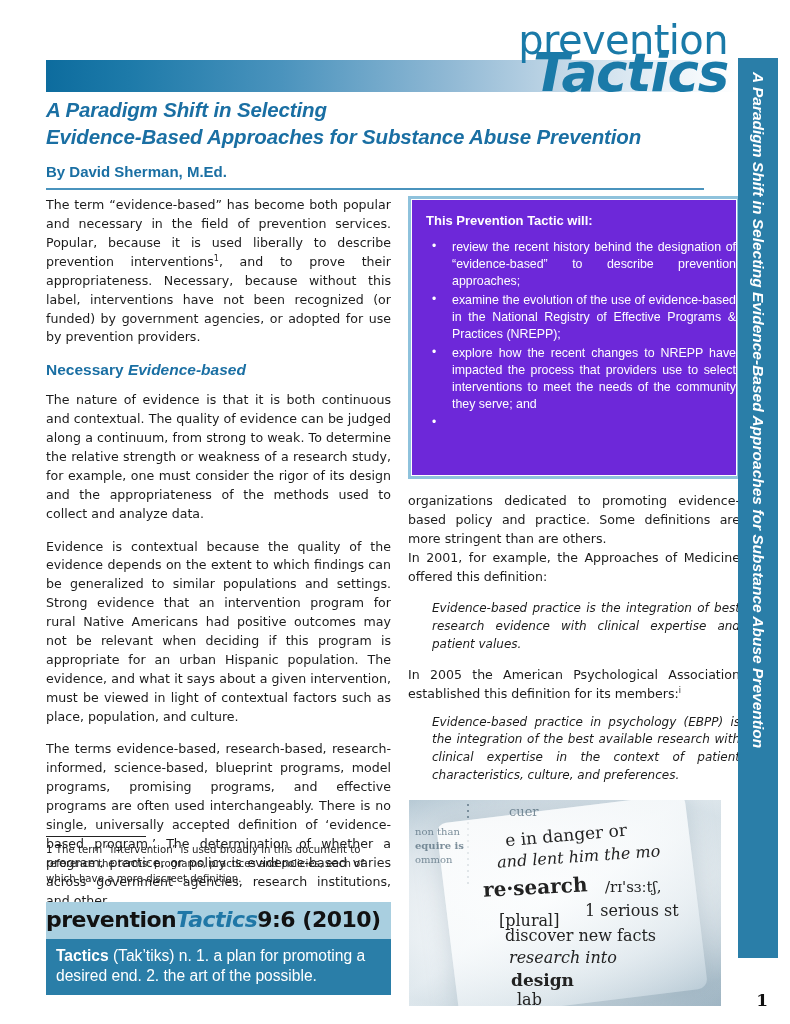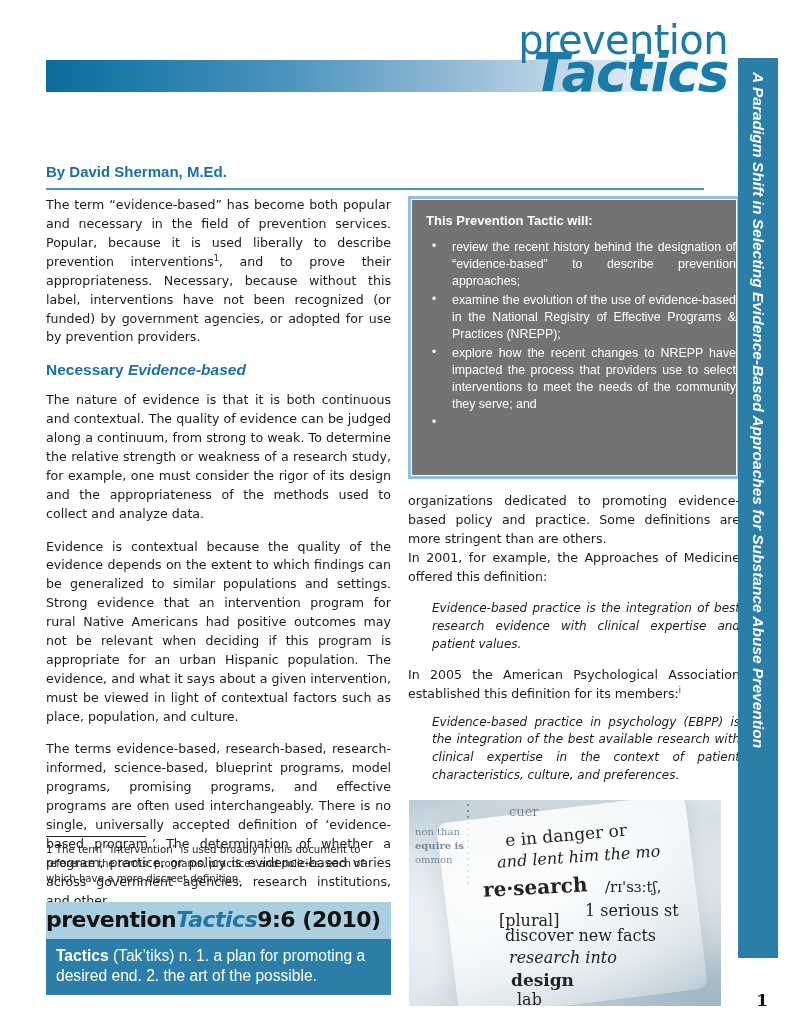--- a/index.html
+++ b/index.html
@@ -180,21 +180,21 @@
   .callout {
     position: absolute;
     left: 408px; top: 196px;
     width: 332px; height: 283px;
     background: #8ec2dc;
     padding: 3px;
   }
   .callout-inner {
     width: 100%; height: 100%;
     border: 1px solid #ffffff;
-    background: #737373;
+    background: #6d28d9;
     padding: 13px 0 10px 14px;
   }
   .callout-title {
     color: #ffffff;
     font-size: 13px;
     font-weight: 700;
     margin-bottom: 11px;
   }
   .callout-list { list-style: none; }
   .callout-list li {
@@ -298,20 +298,24 @@
 
 <div id="page">
 
   <div class="grad-bar"></div>
 
   <div class="logo">
     <span class="logo-prevention">prevention</span>
     <span class="logo-tactics">Tactics</span>
   </div>
 
+  <div class="title">
+    <div>A Paradigm Shift in Selecting</div>
+    <div>Evidence-Based Approaches for Substance Abuse Prevention</div>
+  </div>
   <div class="byline">By David Sherman, M.Ed.</div>
   <div class="byline-rule"></div>
 
   <div class="col-left">
     <p class="body-p"><span>The term “evidence-based” has become both popular and necessary in the field of prevention services. Popular, because it is used liberally to describe prevention interventions</span><sup>1</sup><span>, and to prove their appropriateness. Necessary, because without this label, interventions have not been recognized (or funded) by government agencies, or adopted for use by prevention providers.</span></p>
 
     <h2 class="section-head"><span>Necessary </span><em>Evidence-based</em></h2>
 
     <p class="body-p">The nature of evidence is that it is both continuous and contextual. The quality of evidence can be judged along a continuum, from strong to weak. To determine the relative strength or weakness of a research study, for example, one must consider the rigor of its design and the appropriateness of the methods used to collect and analyze data.</p>
     <p class="body-p">Evidence is contextual because the quality of the evidence depends on the extent to which findings can be generalized to similar populations and settings. Strong evidence that an intervention program for rural Native Americans had positive outcomes may not be relevant when deciding if this program is appropriate for an urban Hispanic population. The evidence, and what it says about a given intervention, must be viewed in light of contextual factors such as place, population, and culture.</p>

